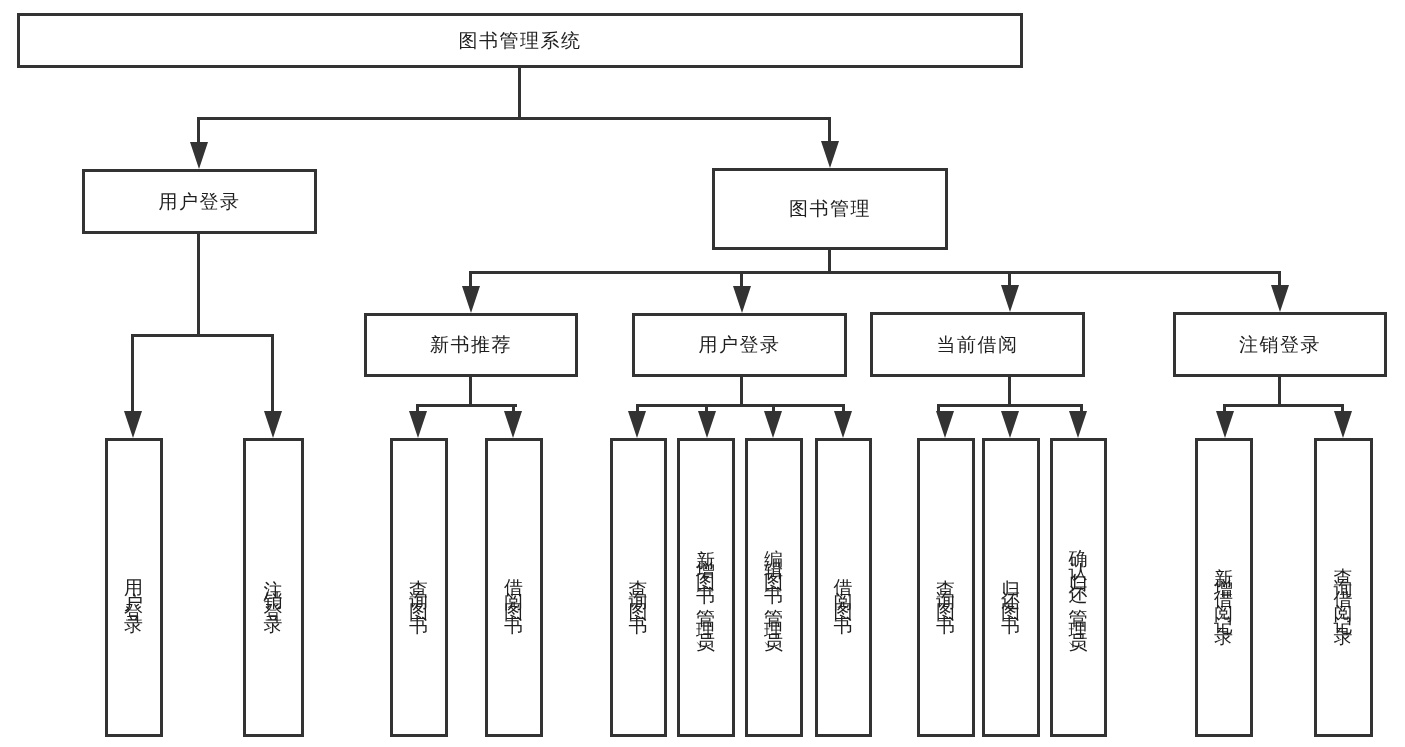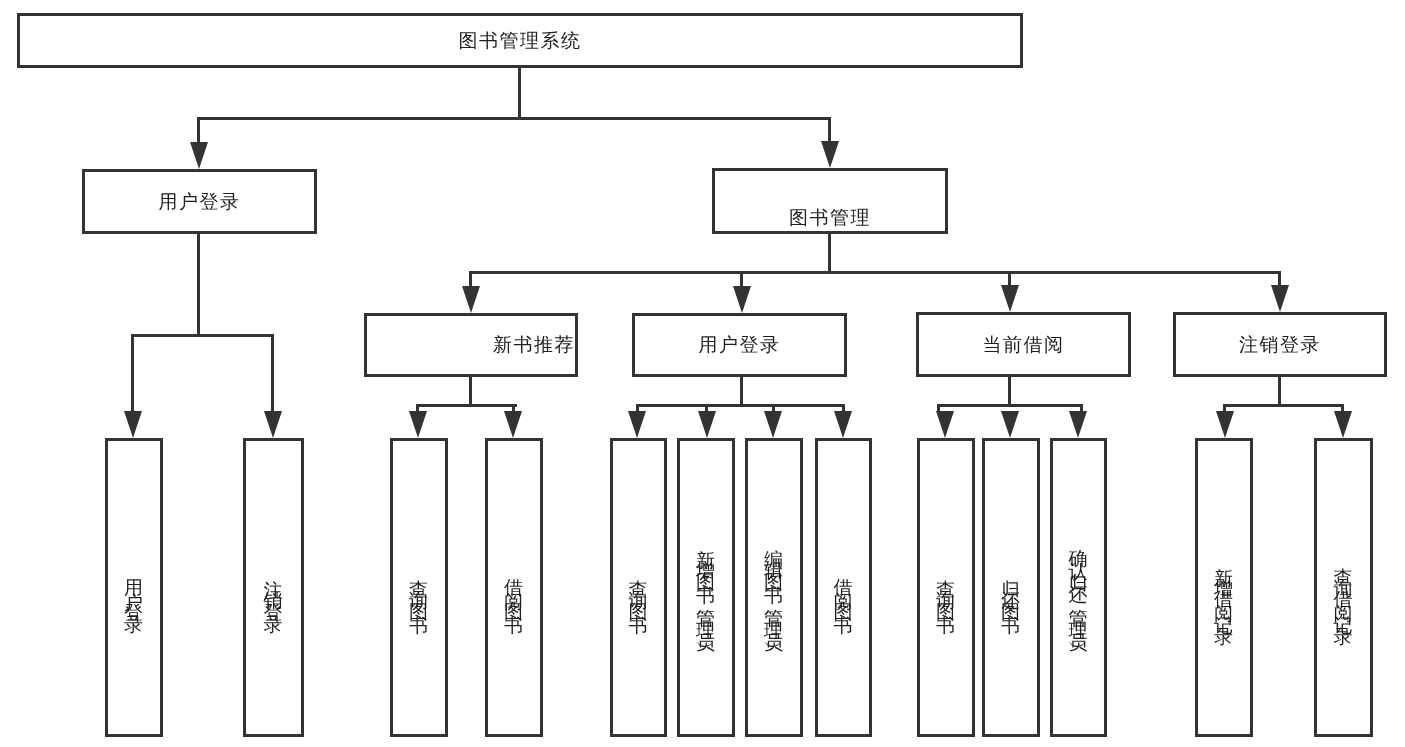--- a/index.html
+++ b/index.html
@@ -43,31 +43,31 @@
 
 <div id="canvas">
 
   <div class="hbox root" style="left:17px;top:13px;width:1006px;height:55px;">
     <span>图书管理系统</span>
   </div>
 
   <div class="hbox" style="left:82px;top:169px;width:235px;height:65px;">
     <span>用户登录</span>
   </div>
-  <div class="hbox" style="left:712px;top:168px;width:236px;height:66px;align-items:flex-end;">
+  <div class="hbox" style="left:712px;top:168px;width:236px;height:82px;">
     <span>图书管理</span>
   </div>
 
-  <div class="hbox" style="left:364px;top:313px;width:214px;height:64px;justify-content:flex-end;">
+  <div class="hbox" style="left:364px;top:313px;width:214px;height:64px;">
     <span>新书推荐</span>
   </div>
   <div class="hbox" style="left:632px;top:313px;width:215px;height:64px;">
     <span>用户登录</span>
   </div>
-  <div class="hbox" style="left:916px;top:312px;width:215px;height:65px;">
+  <div class="hbox" style="left:870px;top:312px;width:215px;height:65px;">
     <span>当前借阅</span>
   </div>
   <div class="hbox" style="left:1173px;top:312px;width:214px;height:65px;">
     <span>注销登录</span>
   </div>
 
   <div class="leaf" style="left:105px;width:58px;">
     <span class="vtext">用户登录</span>
   </div>
   <div class="leaf" style="left:243px;width:61px;">

